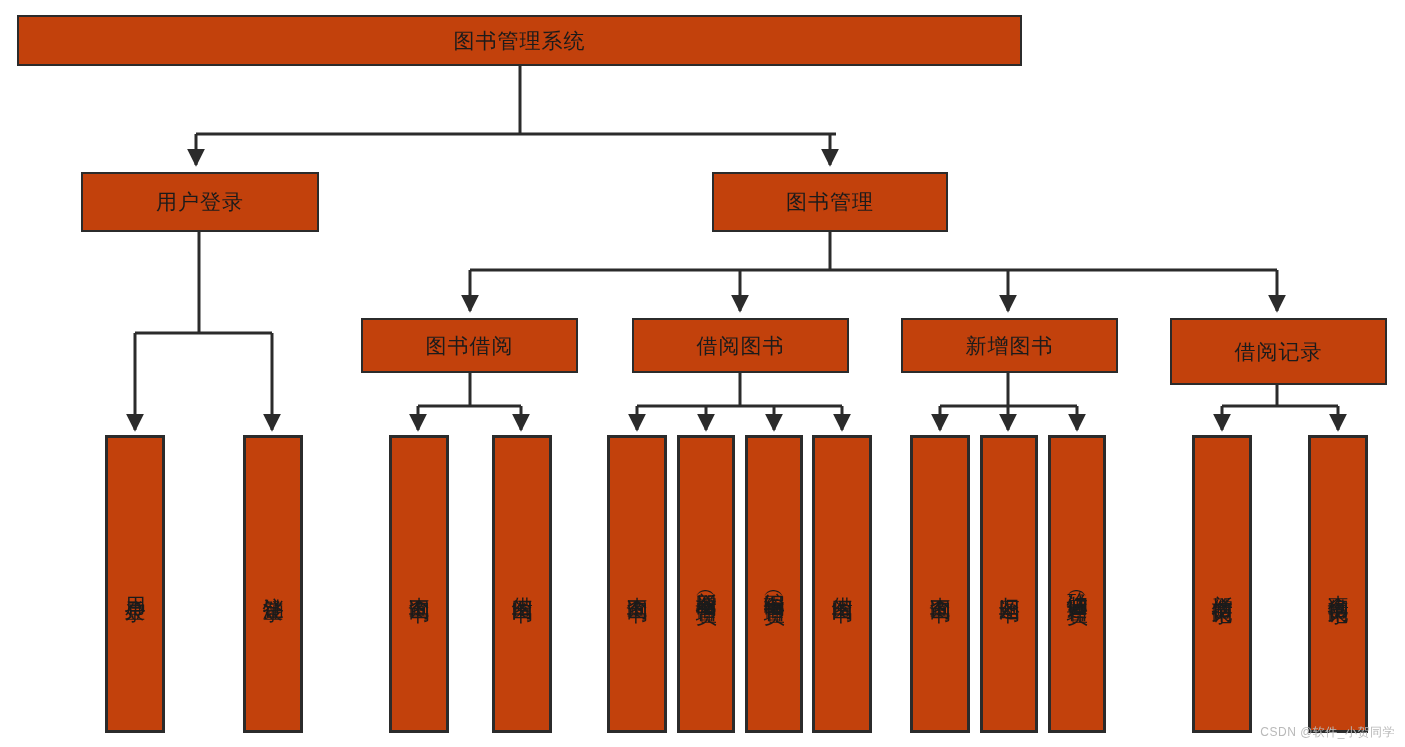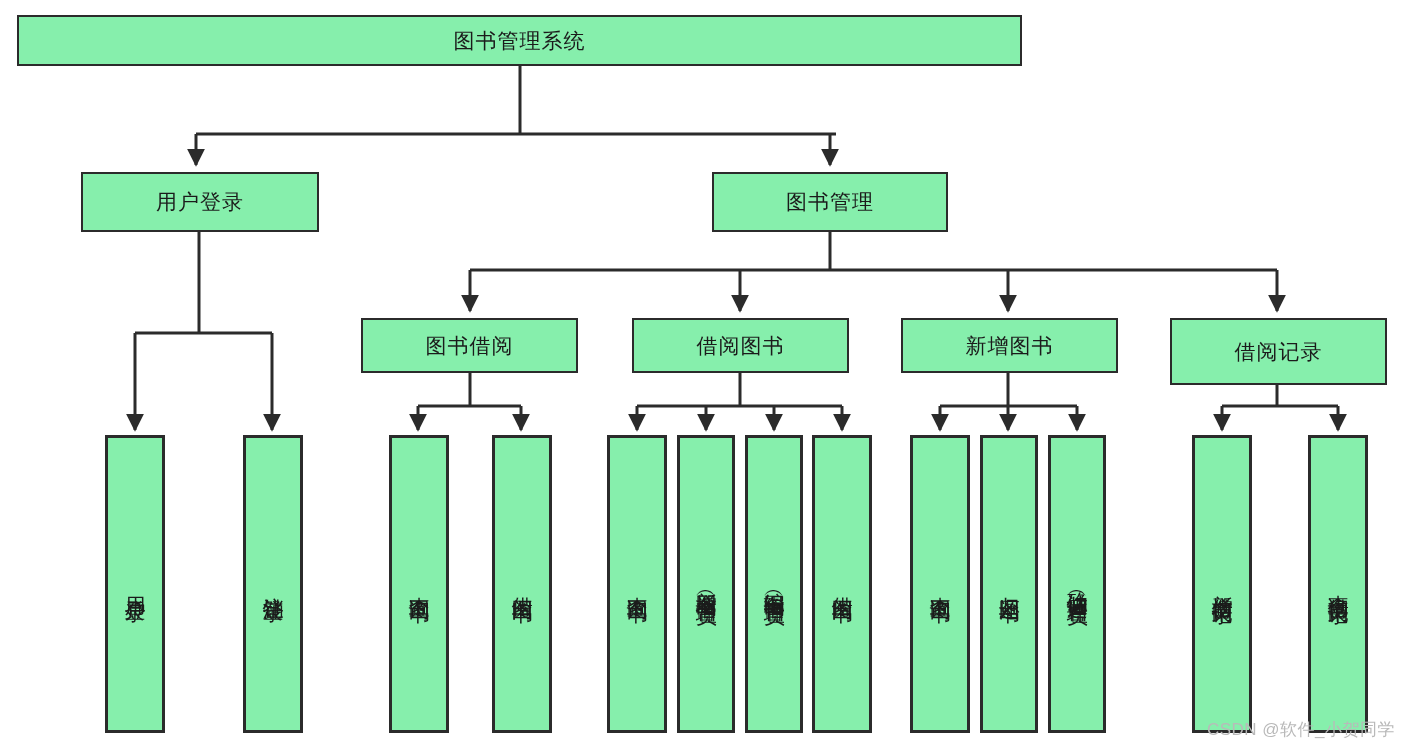--- a/index.html
+++ b/index.html
@@ -15,21 +15,21 @@
   }
   #diagram-root {
     position: relative;
     width: 1405px;
     height: 747px;
     background: #ffffff;
   }
   .node-box {
     position: absolute;
     box-sizing: border-box;
-    background: #86efac;
+    background: #c2410c;
     border: 2.5px solid #2b2b2b;
     display: flex;
     align-items: center;
     justify-content: center;
     color: #1b1b1b;
   }
   .node-box.horiz {
     font-size: 21px;
     letter-spacing: 1px;
     line-height: 1.2;
@@ -55,21 +55,21 @@
     left: 0;
     top: 0;
     width: 1405px;
     height: 747px;
     pointer-events: none;
   }
   .watermark {
     position: absolute;
     right: 10px;
     bottom: 6px;
-    font-size: 17px;
+    font-size: 12px;
     color: #b9b9b9;
     letter-spacing: 0.5px;
     white-space: nowrap;
   }
 </style>
 </head>
 <body>
 
 <div id="diagram-root">
 

